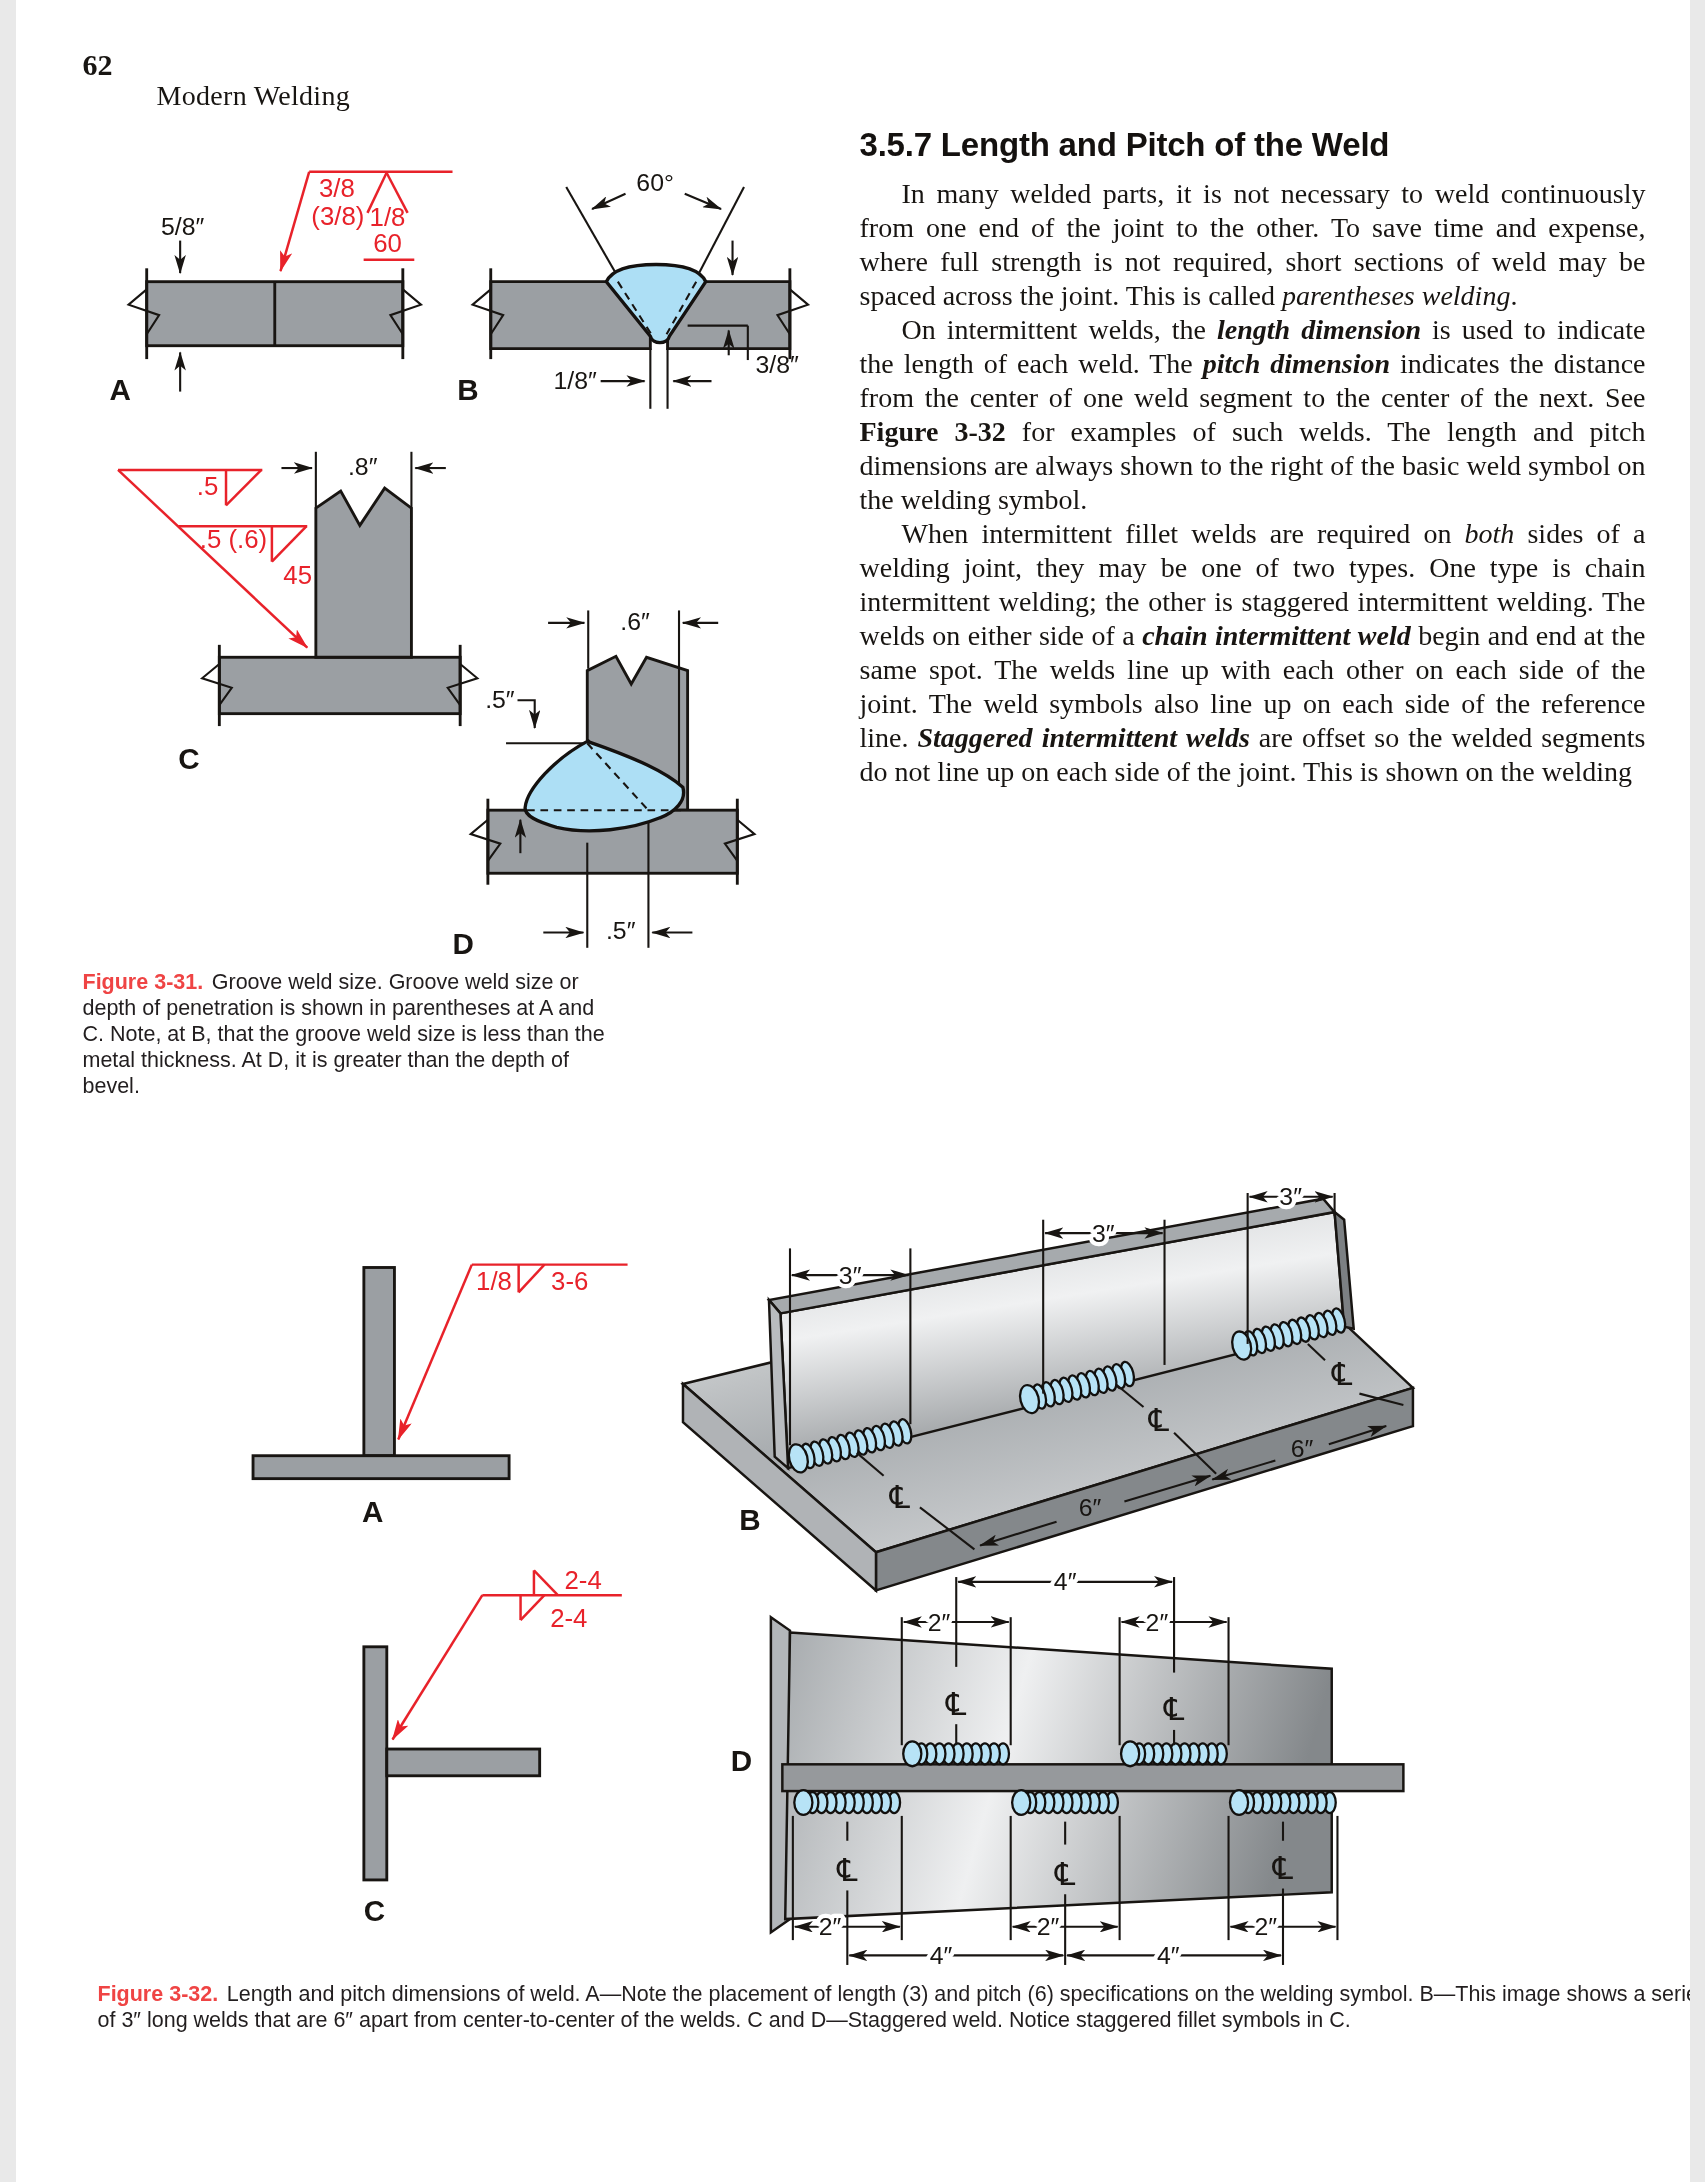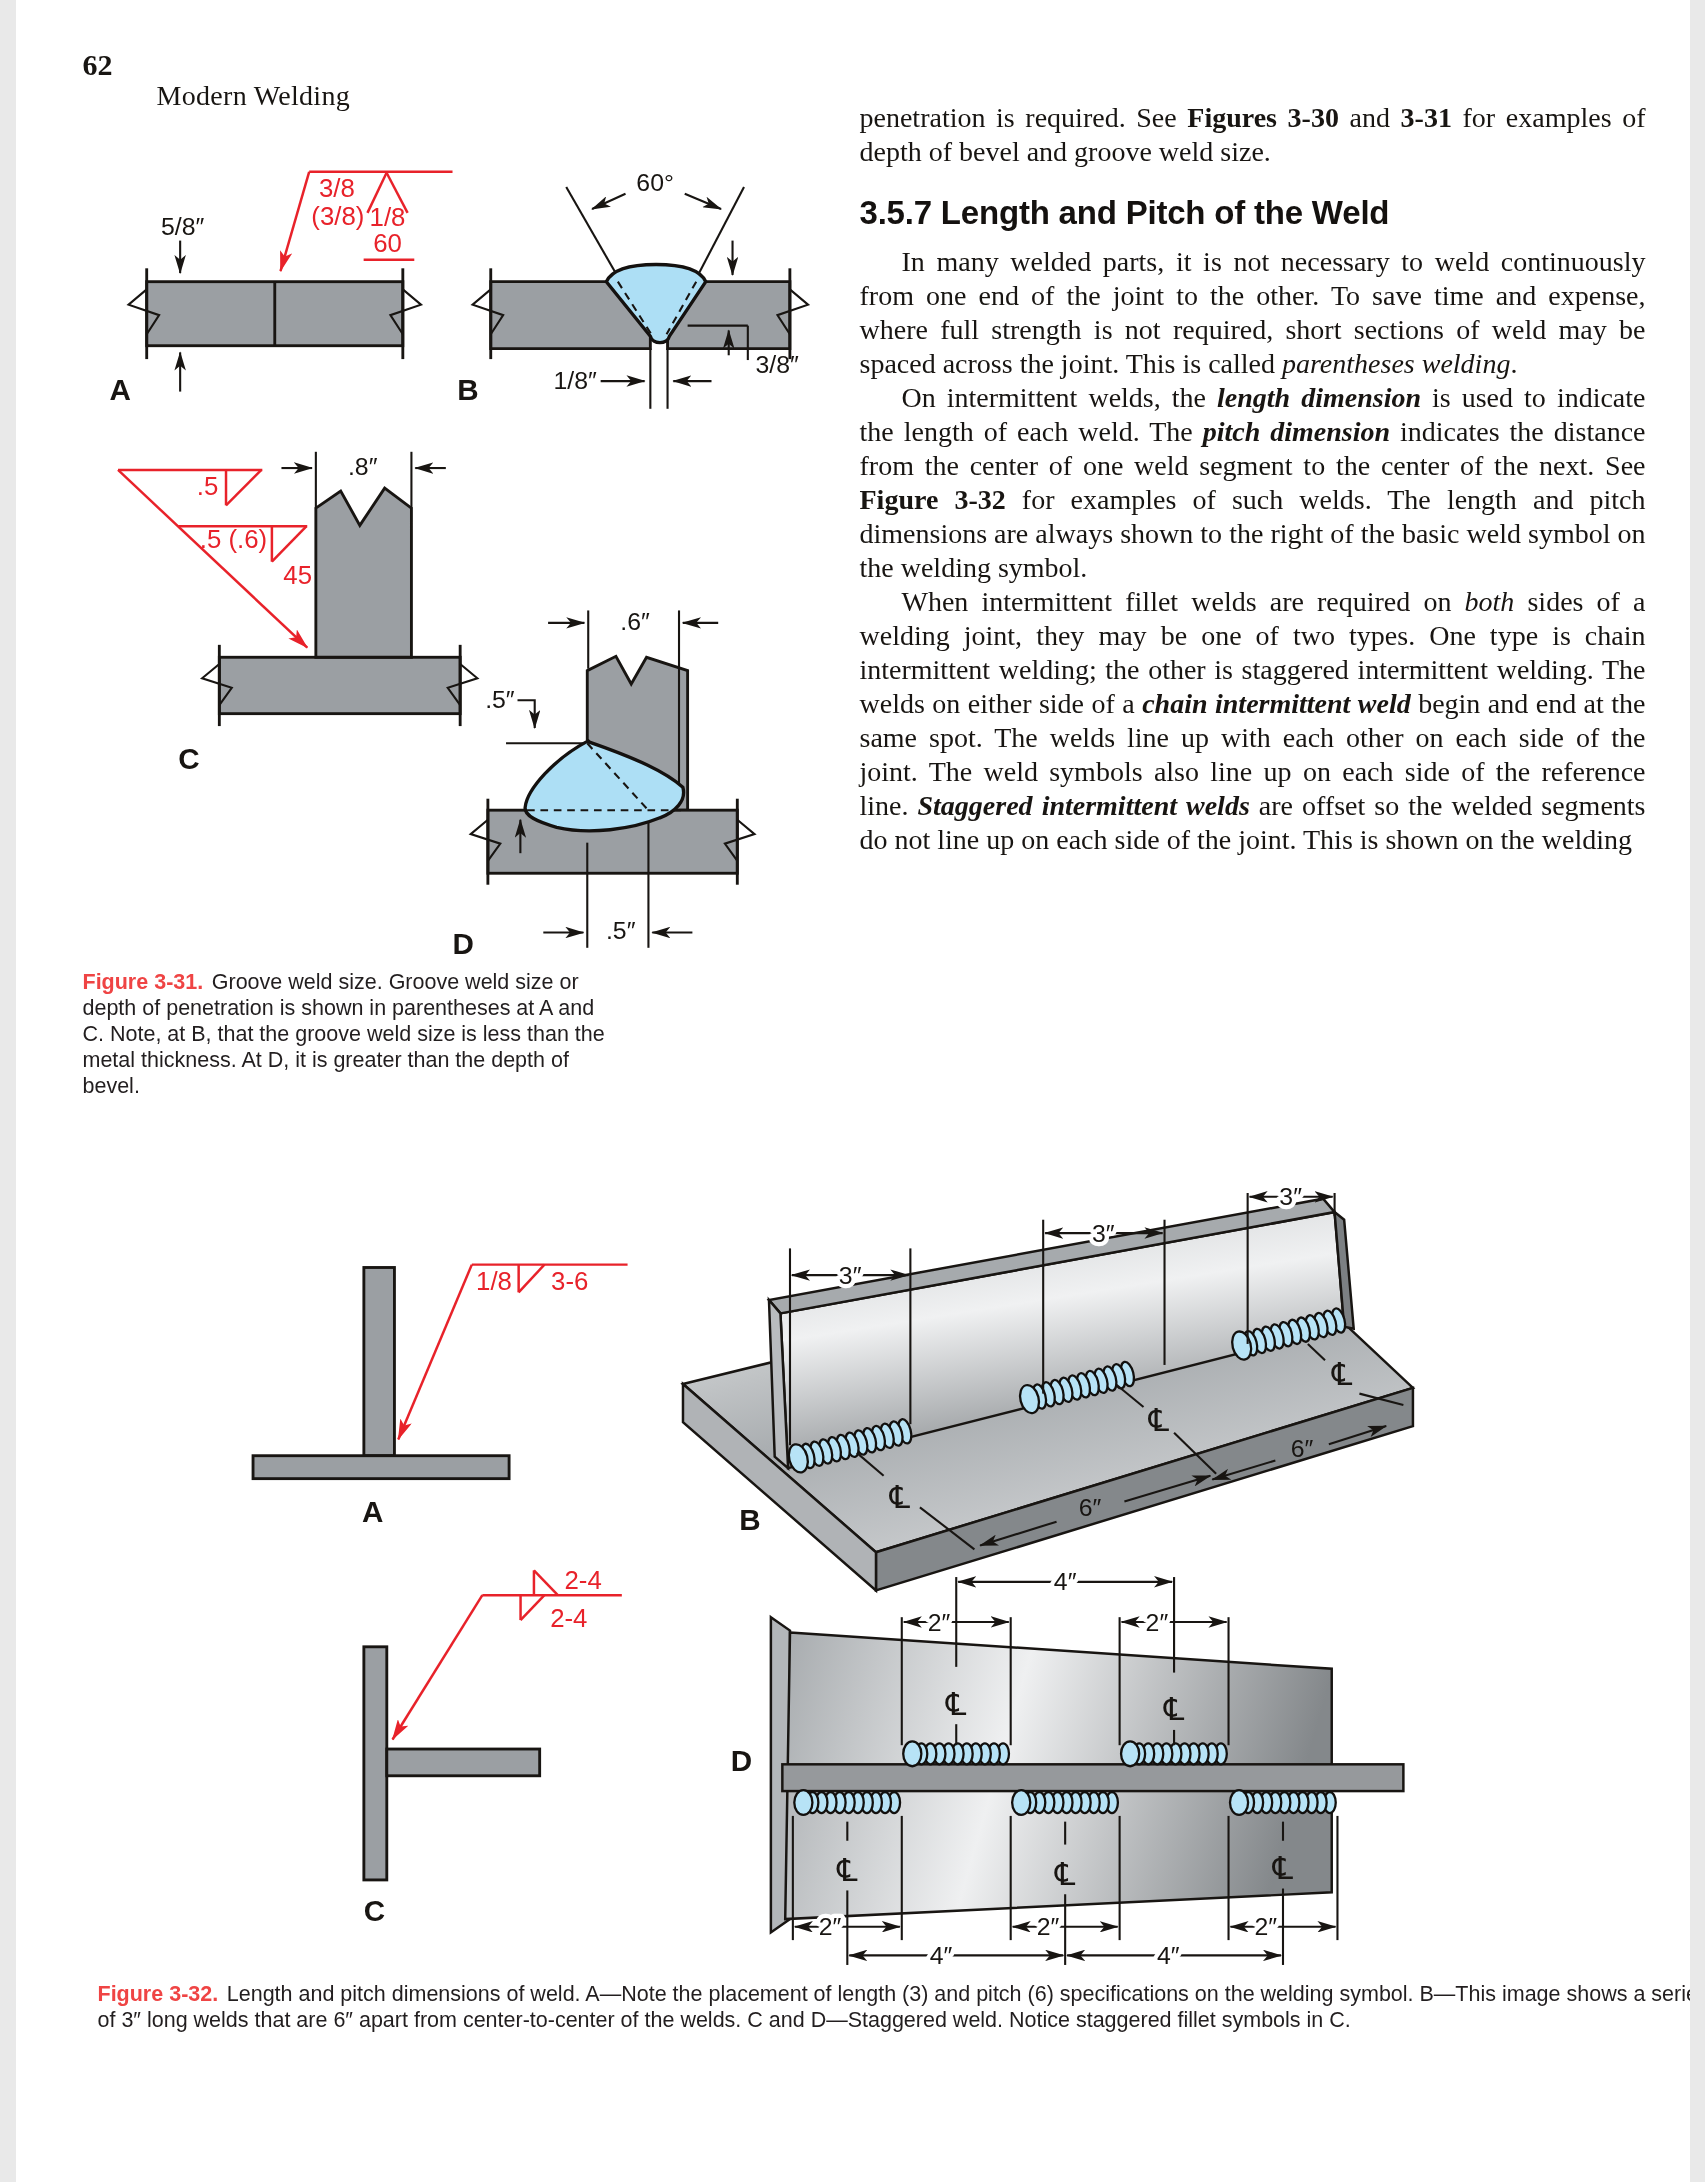--- a/index.html
+++ b/index.html
@@ -173,21 +173,20 @@
       <text class="halo" text-anchor="middle" x="633" y="983">.5″</text>
       <text class="lt" x="457" y="999">D</text>
     </g>
   </svg>
 
   <div class="caption cap31">
     <span class="cap-label">Figure 3-31.</span><span>Groove weld size. Groove weld size or depth of penetration is shown in parentheses at A and C. Note, at B, that the groove weld size is less than the metal thickness. At D, it is greater than the depth of bevel.</span>
   </div>
 
   <div class="rcol">
-    <p class="nofirst"><span>penetration is required. See </span><span class="b">Figures 3-30</span><span> and </span><span class="b">3-31</span><span> for examples of depth of bevel and groove weld size.</span></p>
     <h2>3.5.7 Length and Pitch of the Weld</h2>
     <p><span>In many welded parts, it is not necessary to weld continuously from one end of the joint to the other. To save time and expense, where full strength is not required, short sections of weld may be spaced across the joint. This is called </span><span class="i">parentheses welding</span><span>.</span></p>
     <p><span>On intermittent welds, the </span><span class="b i">length dimension</span><span> is used to indicate the length of each weld. The </span><span class="b i">pitch dimension</span><span> indicates the distance from the center of one weld segment to the center of the next. See </span><span class="b">Figure 3-32</span><span> for examples of such welds. The length and pitch dimensions are always shown to the right of the basic weld symbol on the welding symbol.</span></p>
     <p><span>When intermittent fillet welds are required on </span><span class="i">both</span><span> sides of a welding joint, they may be one of two types. One type is chain intermittent welding; the other is staggered intermittent welding. The welds on either side of a </span><span class="b i">chain intermittent weld</span><span> begin and end at the same spot. The welds line up with each other on each side of the joint. The weld symbols also line up on each side of the reference line. </span><span class="b i">Staggered intermittent welds</span><span> are offset so the welded segments do not line up on each side of the joint. This is shown on the welding</span></p>
   </div>
 
   <svg id="svg32" width="1648" height="879" viewBox="60 1180 1724 920">
 
     <g>
       <rect class="plate" x="364" y="1326" width="32" height="197"></rect>

